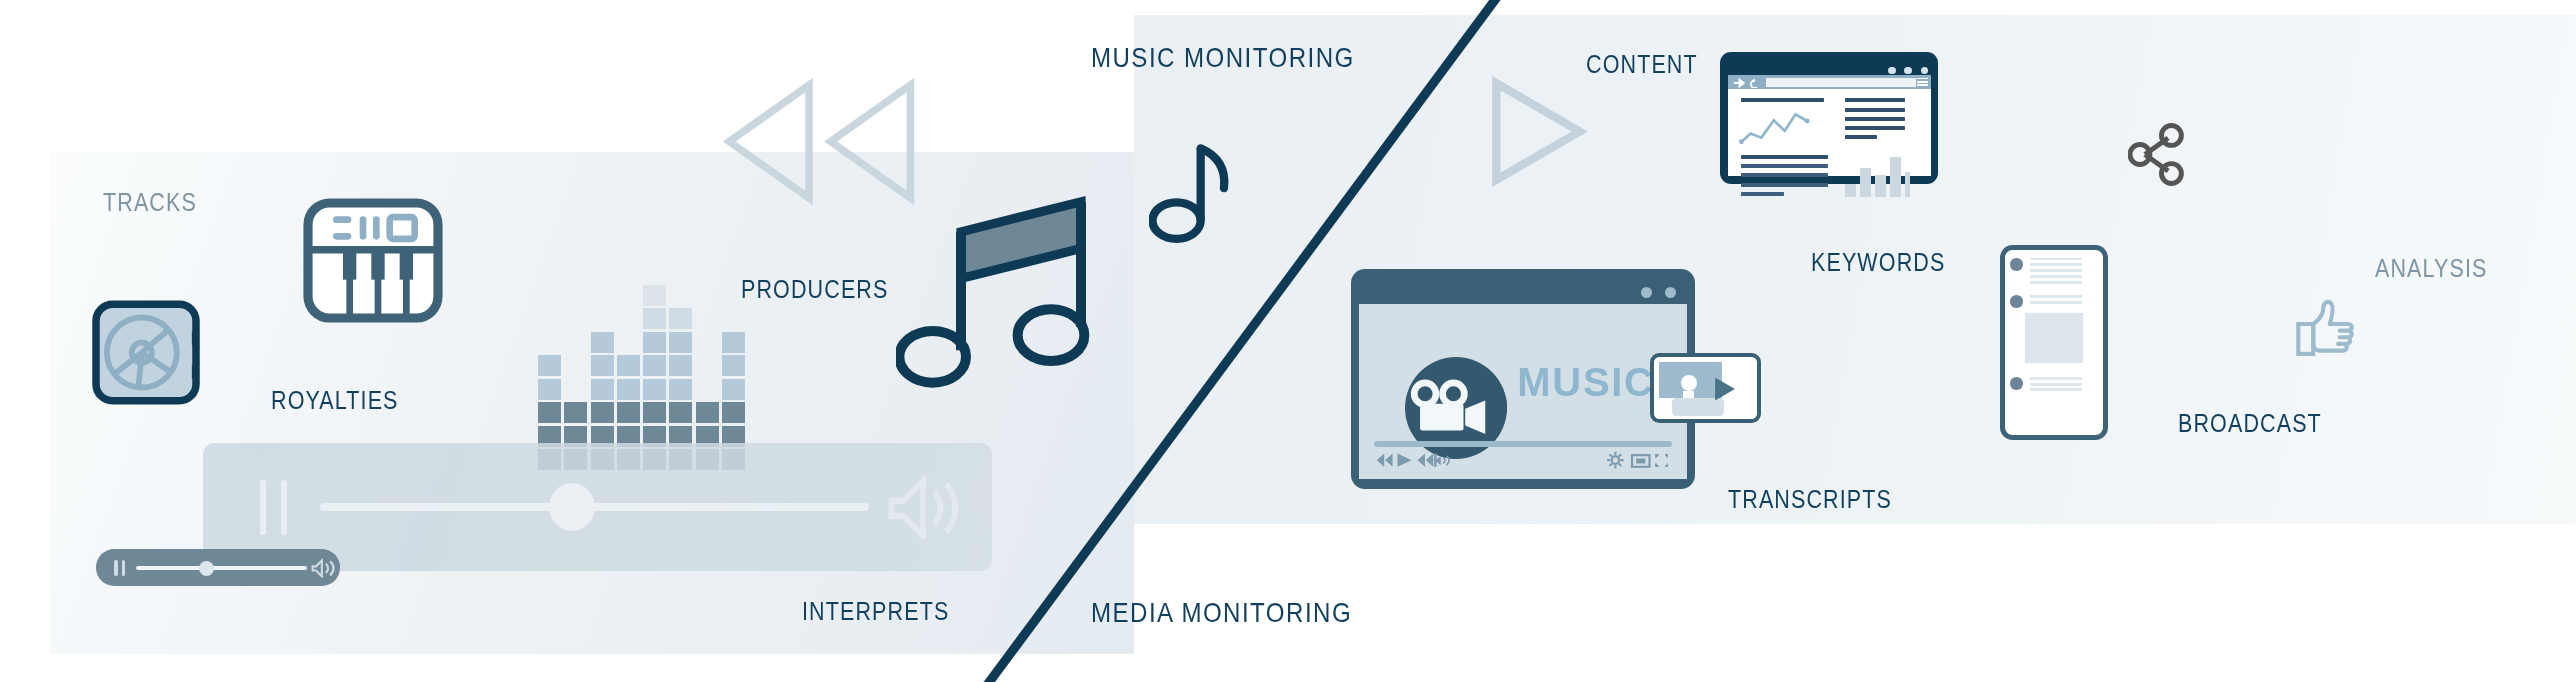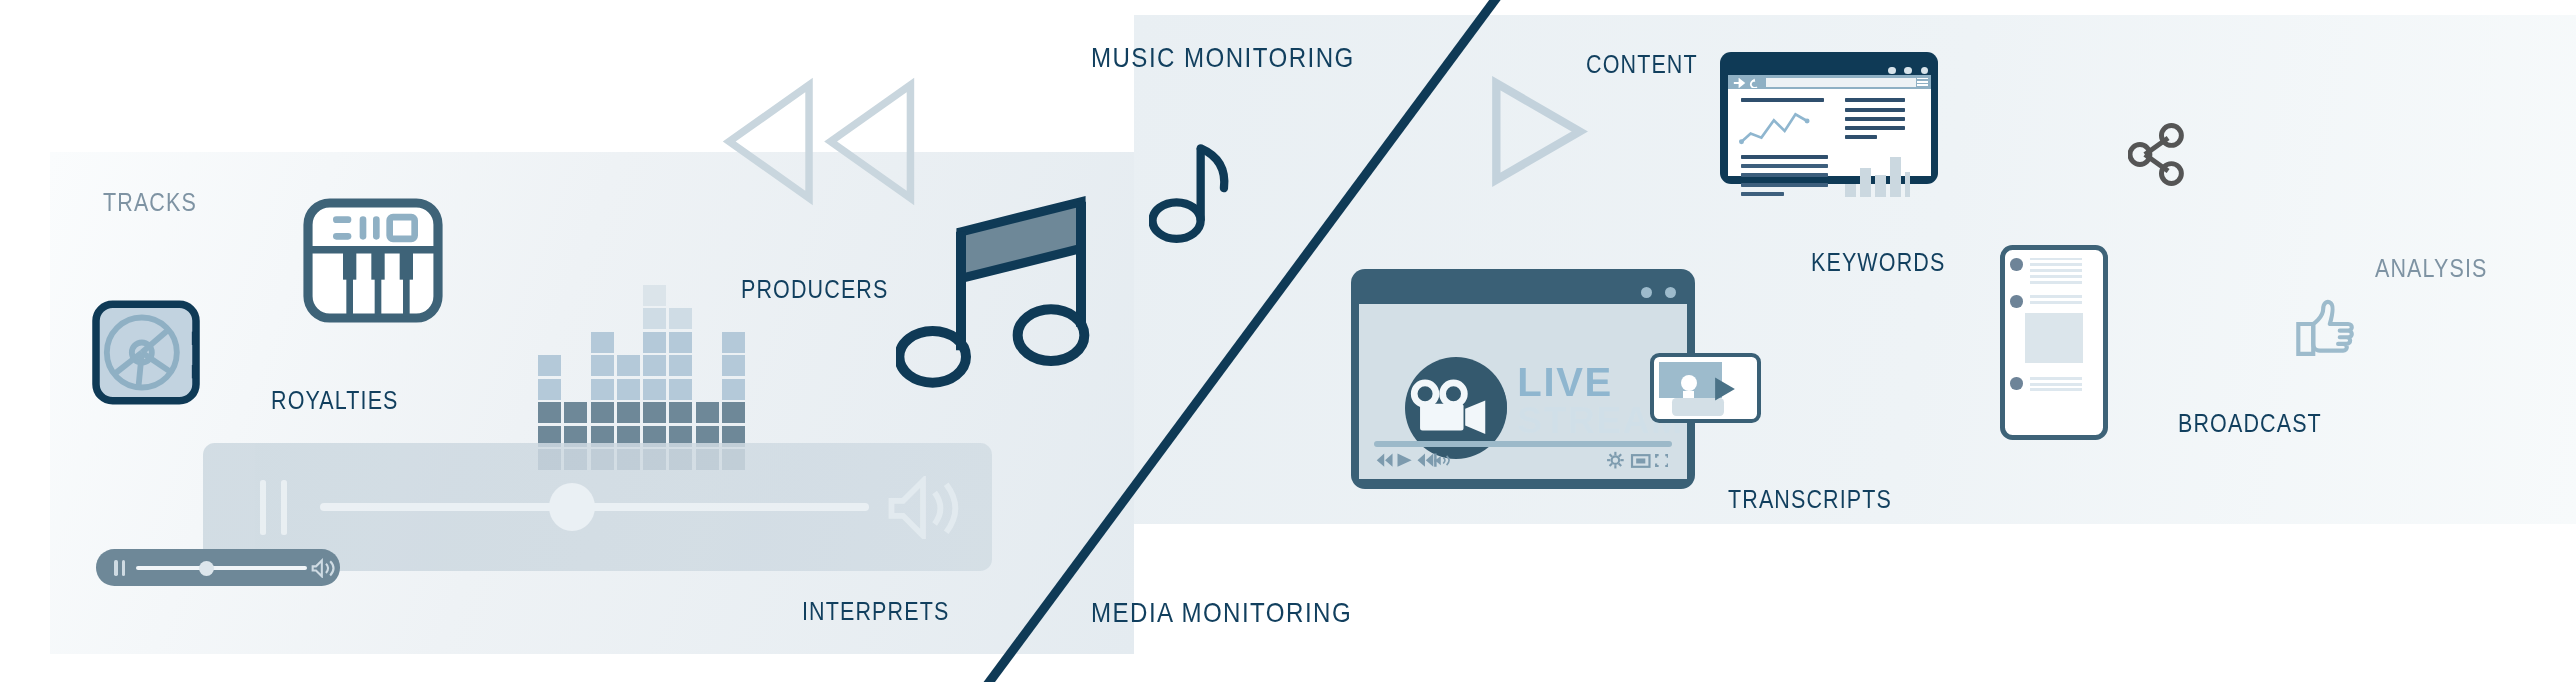--- a/index.html
+++ b/index.html
@@ -312,21 +312,21 @@
     <div class="screen">
       <div class="camshadow"></div>
       <div class="camcircle">
         <svg width="102" height="102" viewBox="0 0 122 122">
           <circle cx="24" cy="44" r="13" fill="none" stroke="#f2f7fa" stroke-width="8"></circle>
           <circle cx="58" cy="44" r="13" fill="none" stroke="#f2f7fa" stroke-width="8"></circle>
           <rect x="18" y="56" width="52" height="32" rx="3" fill="#f2f7fa"></rect>
           <path d="M72 62 L96 52 L96 92 L72 82 Z" fill="#f2f7fa"></path>
         </svg>
       </div>
-      <div class="live">LIVE</div>
+      <div class="live">MUSIC</div>
       <div class="stream">STREAM</div>
       <div class="seek"></div>
       <div class="ctrl-l">
         <svg width="77" height="18.3" viewBox="0 0 92 22">
           <g fill="#7d9bae">
             <path d="M2 3 L2 19 M3 11 L12 3 L12 19 Z M13 11 L22 3 L22 19 Z"></path>
             <path d="M28 3 L45 11 L28 19 Z"></path>
             <path d="M52 11 L61 3 L61 19 Z M62 11 L71 3 L71 19 Z M72 3 L72 19 L75 19 L75 3 Z"></path>
             <path d="M80 6 L75 10 L72 10 L72 13 L75 13 L80 17 Z"></path>
           </g>

